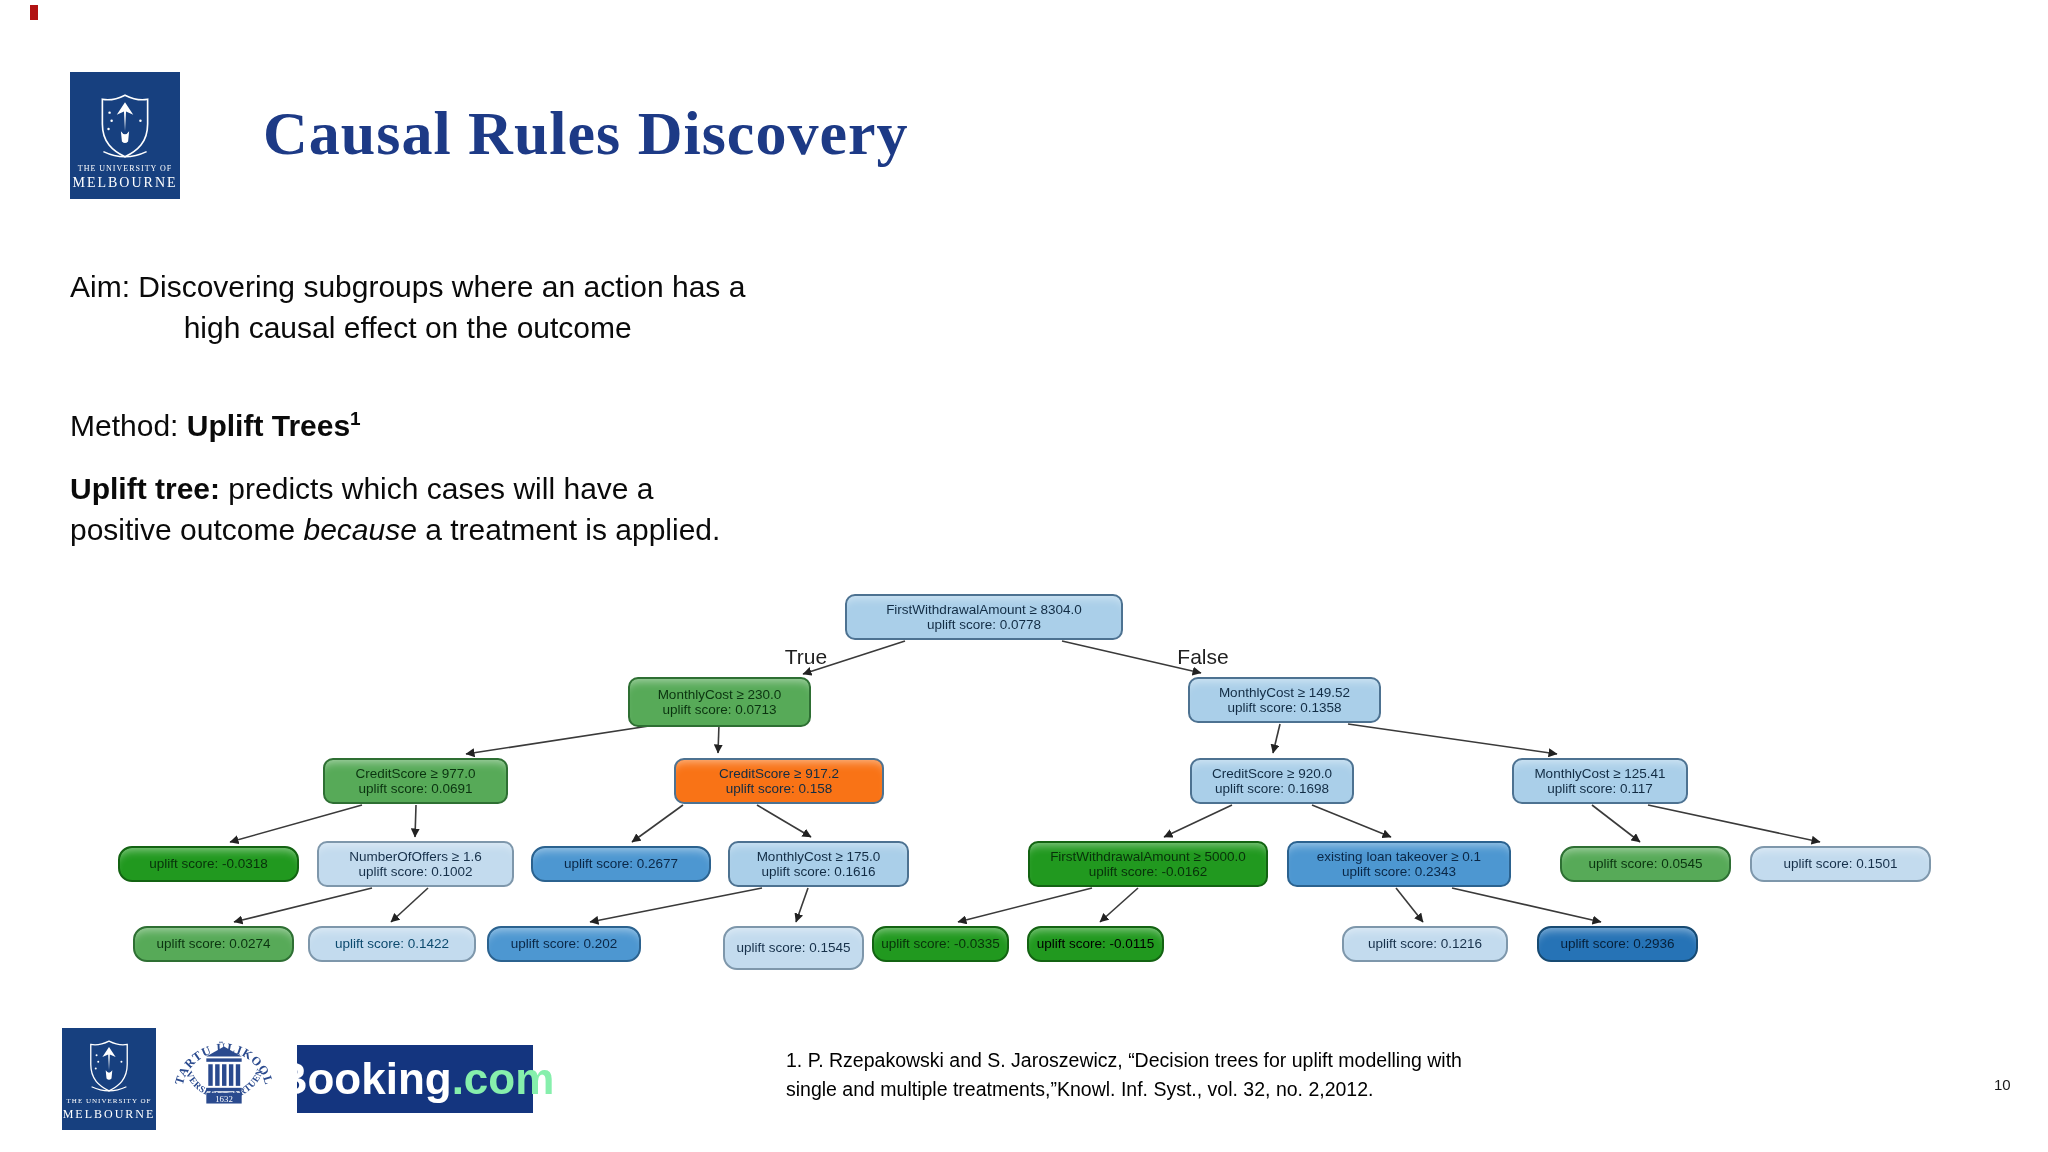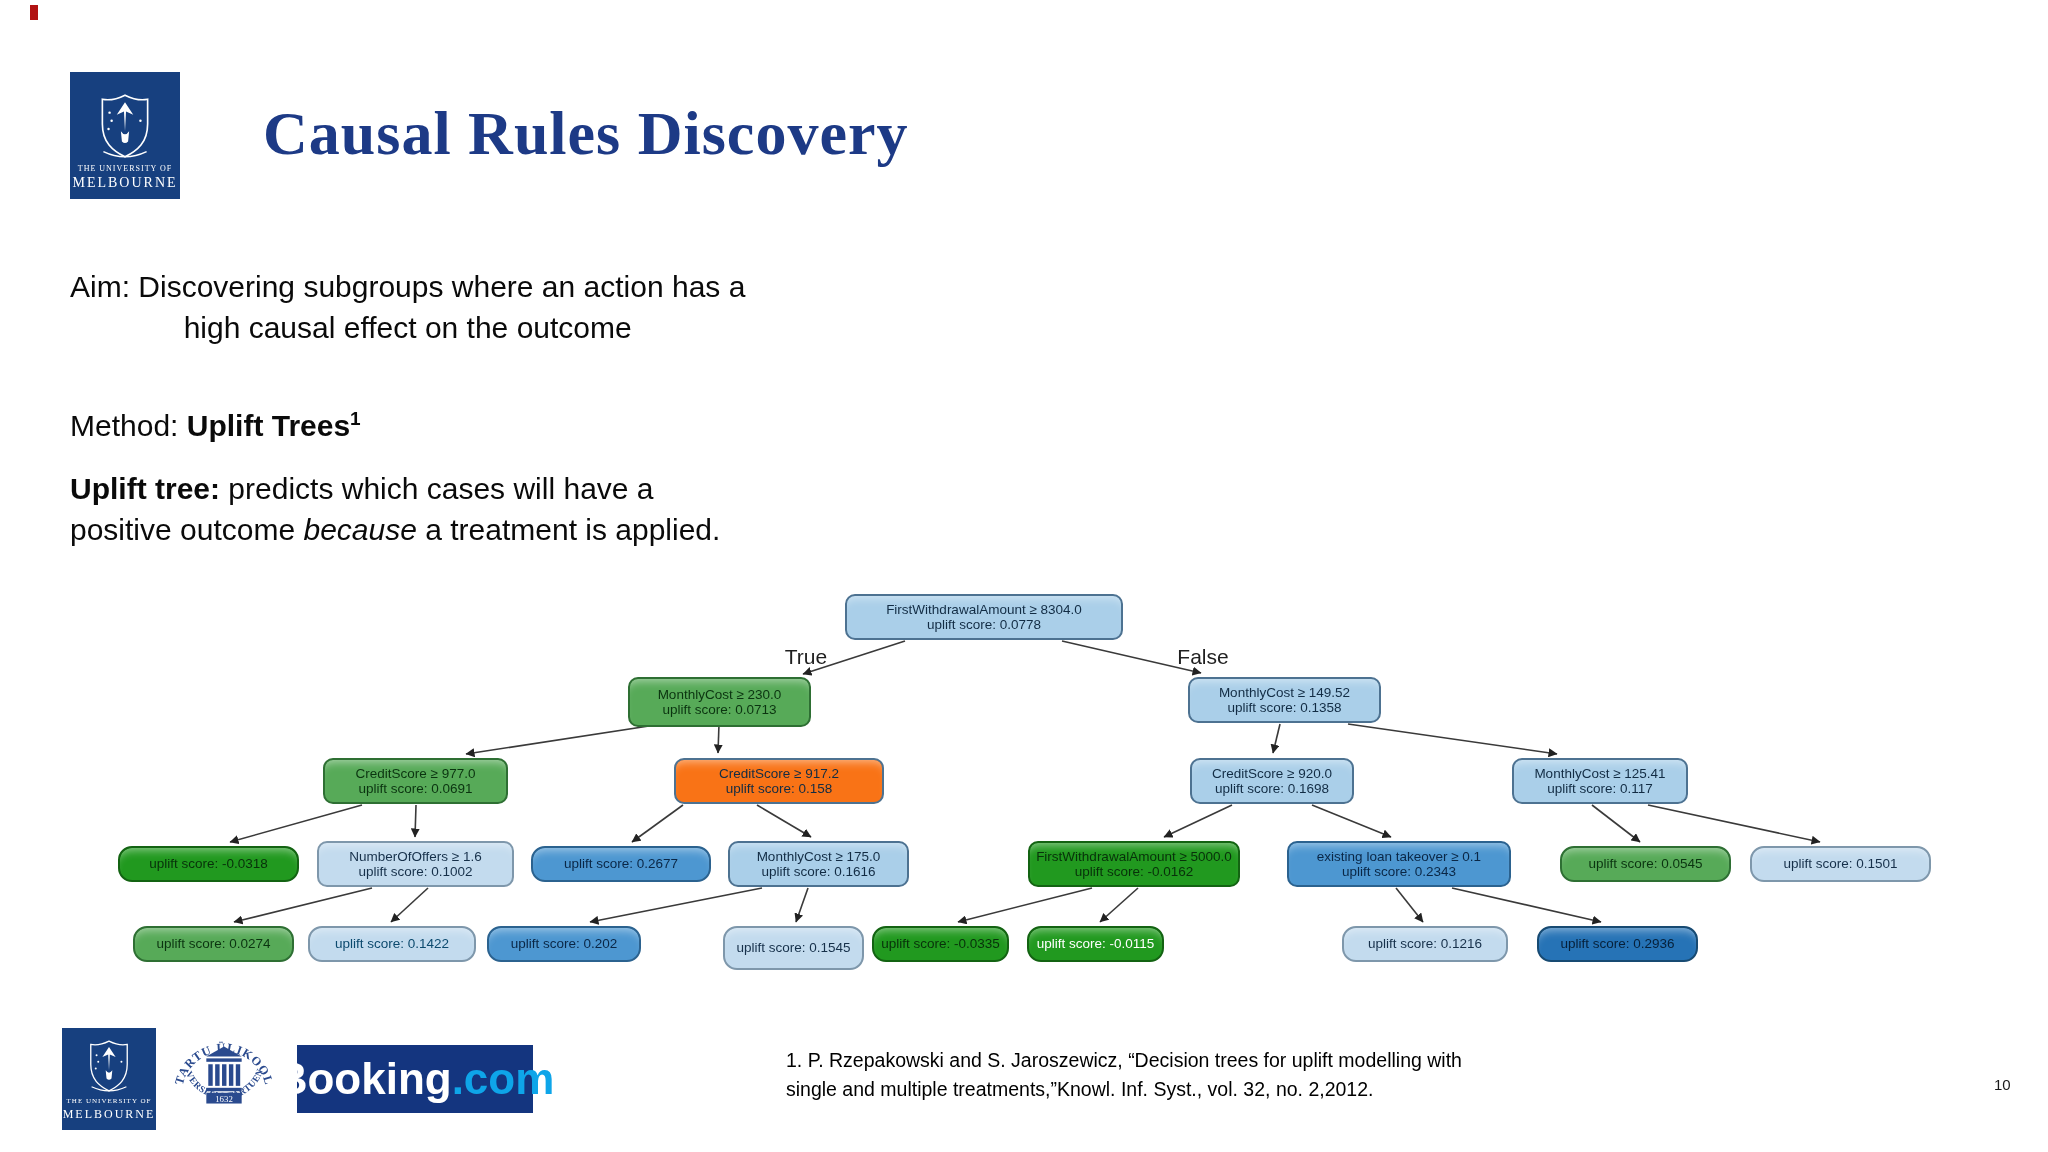--- a/index.html
+++ b/index.html
@@ -39,21 +39,21 @@
         box-shadow:inset 0 9px 10px -7px rgba(255,255,255,0.5);}
   .node.leaf{border-radius:14px;}
 
   
   .tartu-logo{position:absolute;left:170px;top:1024px;width:108px;height:108px;}
 
   
   .booking-logo{position:absolute;left:297px;top:1045px;width:236px;height:68px;background:#14357f;
                 display:flex;align-items:center;justify-content:center;font-size:44px;font-weight:bold;}
   .booking-name{color:#ffffff;}
-  .booking-tld{color:#0ea5e9;}
+  .booking-tld{color:#86efac;}
 
   .citation{position:absolute;left:786px;top:1046px;width:860px;font-size:19.5px;line-height:29px;color:#000;}
   .page-number{position:absolute;left:1994px;top:1076px;font-size:15px;color:#1a1a1a;}
 </style>
 </head>
 <body>
 
 <div class="slide">
 
   <div class="red-mark"></div>
@@ -160,21 +160,21 @@
         <span>NumberOfOffers ≥ 1.6</span>
         <span>uplift score: 0.1002</span>
       </div>
       <div class="node leaf" style="left: 531px; top: 846px; width: 180px; height: 36px; background: rgb(77, 151, 209); border-color: rgb(43, 98, 143); color: rgb(10, 39, 70);">
         <span>uplift score: 0.2677</span>
       </div>
       <div class="node" style="left: 728px; top: 841px; width: 181px; height: 46px; background: rgb(170, 207, 233); border-color: rgb(77, 114, 145); color: rgb(18, 44, 68);">
         <span>MonthlyCost ≥ 175.0</span>
         <span>uplift score: 0.1616</span>
       </div>
-      <div class="node" style="left: 1028px; top: 841px; width: 212px; height: 46px; background: rgb(33, 153, 31); border-color: rgb(19, 99, 18); color: rgb(8, 49, 10);">
+      <div class="node" style="left: 1028px; top: 841px; width: 240px; height: 46px; background: rgb(33, 153, 31); border-color: rgb(19, 99, 18); color: rgb(8, 49, 10);">
         <span>FirstWithdrawalAmount ≥ 5000.0</span>
         <span>uplift score: -0.0162</span>
       </div>
       <div class="node" style="left: 1287px; top: 841px; width: 224px; height: 46px; background: rgb(77, 151, 209); border-color: rgb(43, 98, 143); color: rgb(10, 39, 70);">
         <span>existing loan takeover ≥ 0.1</span>
         <span>uplift score: 0.2343</span>
       </div>
       <div class="node leaf" style="left: 1560px; top: 846px; width: 171px; height: 36px; background: rgb(87, 170, 88); border-color: rgb(46, 111, 51); color: rgb(11, 52, 16);">
         <span>uplift score: 0.0545</span>
       </div>
@@ -189,21 +189,21 @@
       </div>
       <div class="node leaf" style="left: 487px; top: 926px; width: 154px; height: 36px; background: rgb(77, 151, 209); border-color: rgb(43, 98, 143); color: rgb(10, 39, 70);">
         <span>uplift score: 0.202</span>
       </div>
       <div class="node leaf" style="left: 723px; top: 926px; width: 141px; height: 44px; background: rgb(195, 219, 238); border-color: rgb(126, 151, 171); color: rgb(22, 48, 74);">
         <span>uplift score: 0.1545</span>
       </div>
       <div class="node leaf" style="left: 872px; top: 926px; width: 137px; height: 36px; background: rgb(33, 153, 31); border-color: rgb(19, 99, 18); color: rgb(8, 49, 10);">
         <span>uplift score: -0.0335</span>
       </div>
-      <div class="node leaf" style="left: 1027px; top: 926px; width: 137px; height: 36px; background: rgb(33, 153, 31); border-color: rgb(19, 99, 18); color: #ffffff;">
+      <div class="node leaf" style="left: 1027px; top: 926px; width: 137px; height: 36px; background: rgb(33, 153, 31); border-color: rgb(19, 99, 18); color: #000000;">
         <span>uplift score: -0.0115</span>
       </div>
       <div class="node leaf" style="left: 1342px; top: 926px; width: 166px; height: 36px; background: rgb(195, 219, 238); border-color: rgb(126, 151, 171); color: rgb(22, 48, 74);">
         <span>uplift score: 0.1216</span>
       </div>
       <div class="node leaf" style="left: 1537px; top: 926px; width: 161px; height: 36px; background: rgb(38, 115, 182); border-color: rgb(23, 74, 114); color: rgb(6, 32, 58);">
         <span>uplift score: 0.2936</span>
       </div>
     </div>
 

